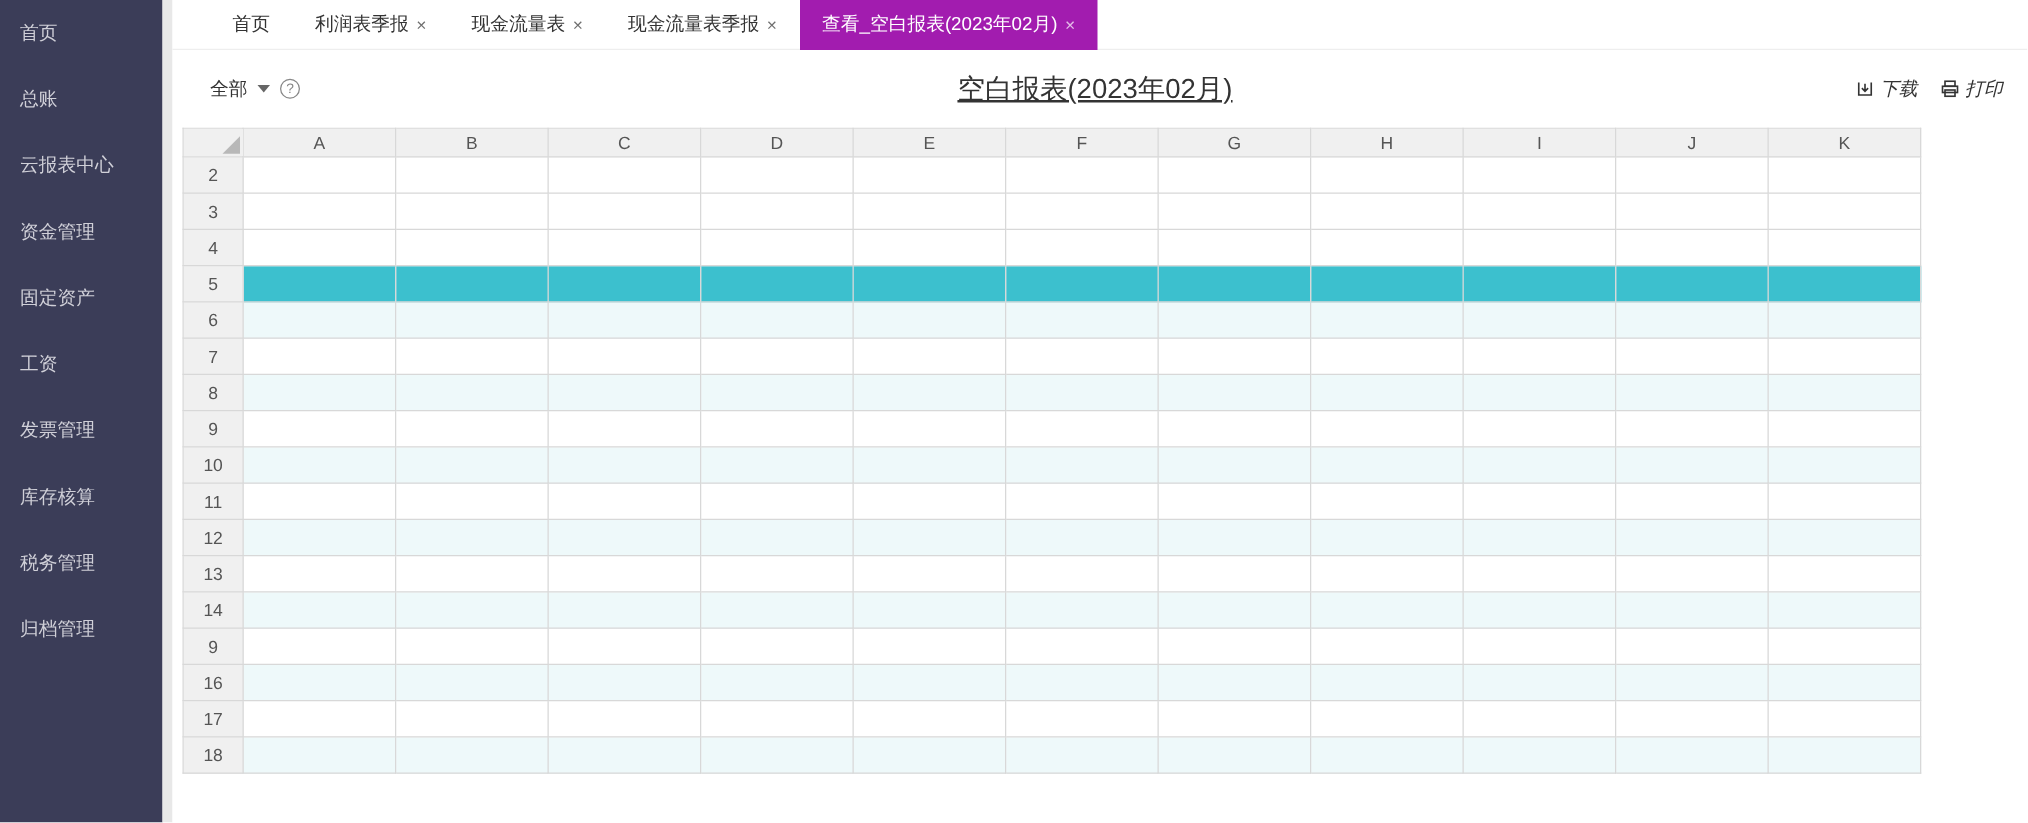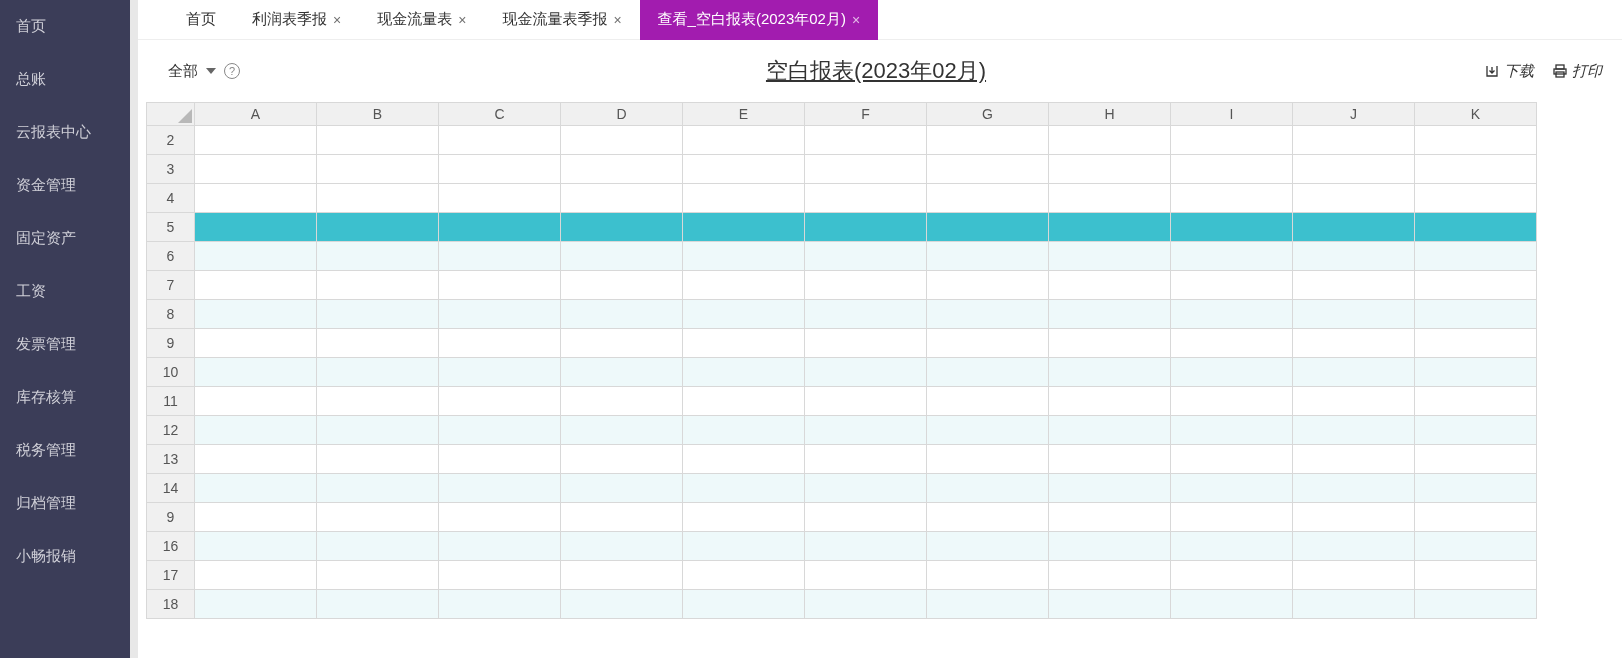--- a/index.html
+++ b/index.html
@@ -192,21 +192,20 @@
   <div class="sidebar-item">首页</div>
   <div class="sidebar-item">总账</div>
   <div class="sidebar-item">云报表中心</div>
   <div class="sidebar-item">资金管理</div>
   <div class="sidebar-item">固定资产</div>
   <div class="sidebar-item">工资</div>
   <div class="sidebar-item">发票管理</div>
   <div class="sidebar-item">库存核算</div>
   <div class="sidebar-item">税务管理</div>
   <div class="sidebar-item">归档管理</div>
-  <div class="sidebar-item">小畅报销</div>
 </nav>
 
 <div class="scroll-track"></div>
 
 <div class="main">
 
   <div class="tabs">
     <div class="tab">
       <span>首页</span>
     </div>

